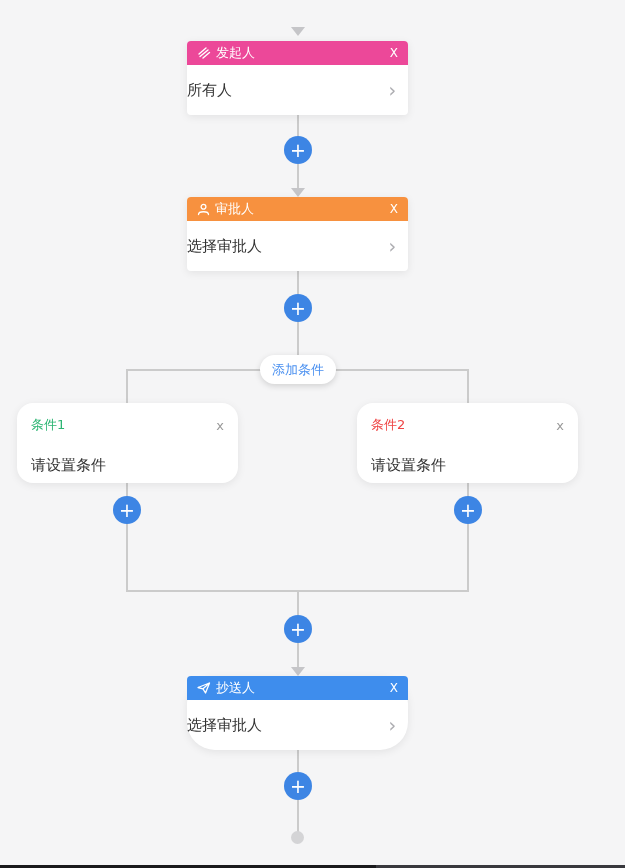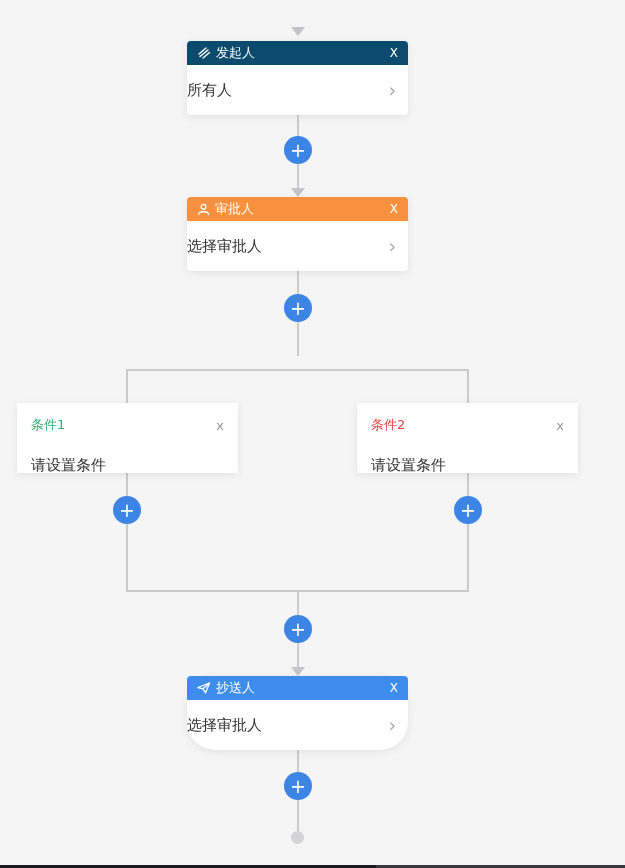--- a/index.html
+++ b/index.html
@@ -57,22 +57,22 @@
   }
   
   .add-cond{
     position:absolute;left:260px;top:355px;width:76px;height:29px;
     background:#fff;border-radius:15px;color:#4a90f0;font-size:13px;
     display:flex;align-items:center;justify-content:center;
     box-shadow:0 2px 6px rgba(0,0,0,.15);z-index:3;cursor:pointer;
   }
   
   .cond-card{
-    position:absolute;top:403px;width:221px;height:70px;background:#fff;
-    border-radius:0;box-shadow:0 2px 8px rgba(0,0,0,.08);
+    position:absolute;top:403px;width:221px;height:80px;background:#fff;
+    border-radius:16px;box-shadow:0 2px 8px rgba(0,0,0,.08);
     box-sizing:border-box;padding:13px 14px;z-index:2;cursor:pointer;
   }
   .cond-1{left:17px;}
   .cond-2{left:357px;}
   .cond-top{display:flex;align-items:center;justify-content:space-between;}
   .cond-title{font-size:13px;color:#2cb573;}
   .cond-close{font-size:13px;color:#999;cursor:pointer;line-height:1;}
   .cond-value{margin-top:22px;font-size:15px;color:#333;}
   
   .end-dot{
@@ -88,21 +88,21 @@
   .bottom-bar-right{position:absolute;left:376px;bottom:0;width:249px;height:3px;background:#39393d;z-index:4;}
 </style>
 </head>
 <body>
 
 <div class="canvas">
 
   <div class="arrow-down" style="left:291px;top:27px;"></div>
 
   <div class="card card-initiator">
-    <div class="card-header" style="background-color: #0c4a6e;">
+    <div class="card-header" style="background-color: #ec4899;">
       <span class="hdr-icon">
         <svg width="14" height="12" viewBox="0 0 14 12">
             <g stroke="#fff" stroke-width="1.4" fill="none" stroke-linecap="round">
               <path d="M2 7 L9 1"></path>
               <path d="M3 9.5 L11 3"></path>
               <path d="M6 11 L12.5 5.5"></path>
             </g>
           </svg>
       </span>
       <span class="hdr-title">发起人</span>
@@ -138,20 +138,21 @@
     </div>
   </div>
 
   <div class="vline" style="left:297px;top:271px;height:23px;"></div>
   <div class="plus" style="left: 284px; top: 294px; background-color: rgb(61, 133, 228);">+</div>
   <div class="vline" style="left:297px;top:322px;height:34px;"></div>
 
   <div class="hline" style="left:126px;top:369px;width:343px;"></div>
   <div class="vline" style="left:126px;top:370px;height:33px;"></div>
   <div class="vline" style="left:467px;top:370px;height:33px;"></div>
+  <div class="add-cond" style="color: rgb(74, 144, 240);">添加条件</div>
 
   <div class="cond-card cond-1">
     <div class="cond-top">
       <span class="cond-title" style="color: rgb(44, 181, 115);">条件1</span>
       <span class="cond-close">x</span>
     </div>
     <div class="cond-value">请设置条件</div>
   </div>
 
   <div class="cond-card cond-2">

